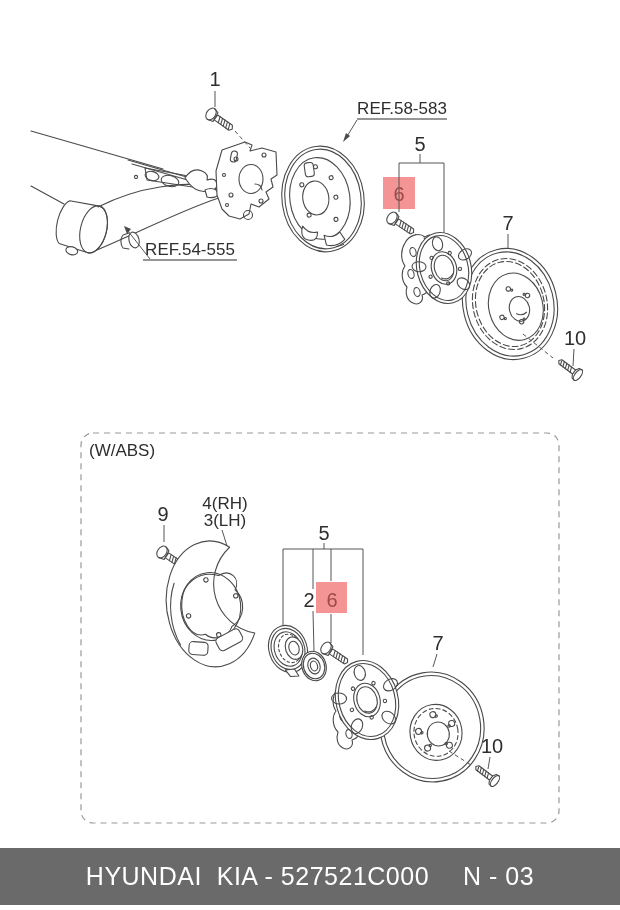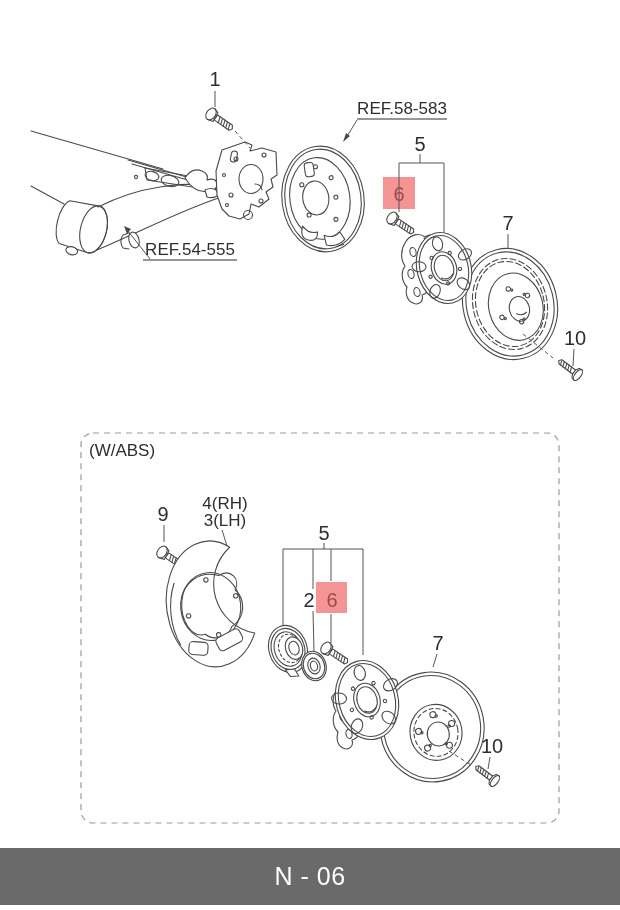--- a/index.html
+++ b/index.html
@@ -265,15 +265,16 @@
   <text x="225" y="509" class="ref">4(RH)</text>
   <text x="225" y="526" class="ref">3(LH)</text>
   <text x="324" y="540" class="lbl">5</text>
   <text x="309" y="607" class="lbl">2</text>
   <text x="332" y="607" class="lbl hlnum">6</text>
   <text x="438" y="650" class="lbl">7</text>
   <text x="492" y="753" class="lbl">10</text>
 </svg>
 
 <div class="footer">
-  <span>N - 06</span>
+  <span>HYUNDAI  KIA - 527521C000</span>
+  <span>N - 03</span>
 </div>
 </div>
 
 </body></html>

